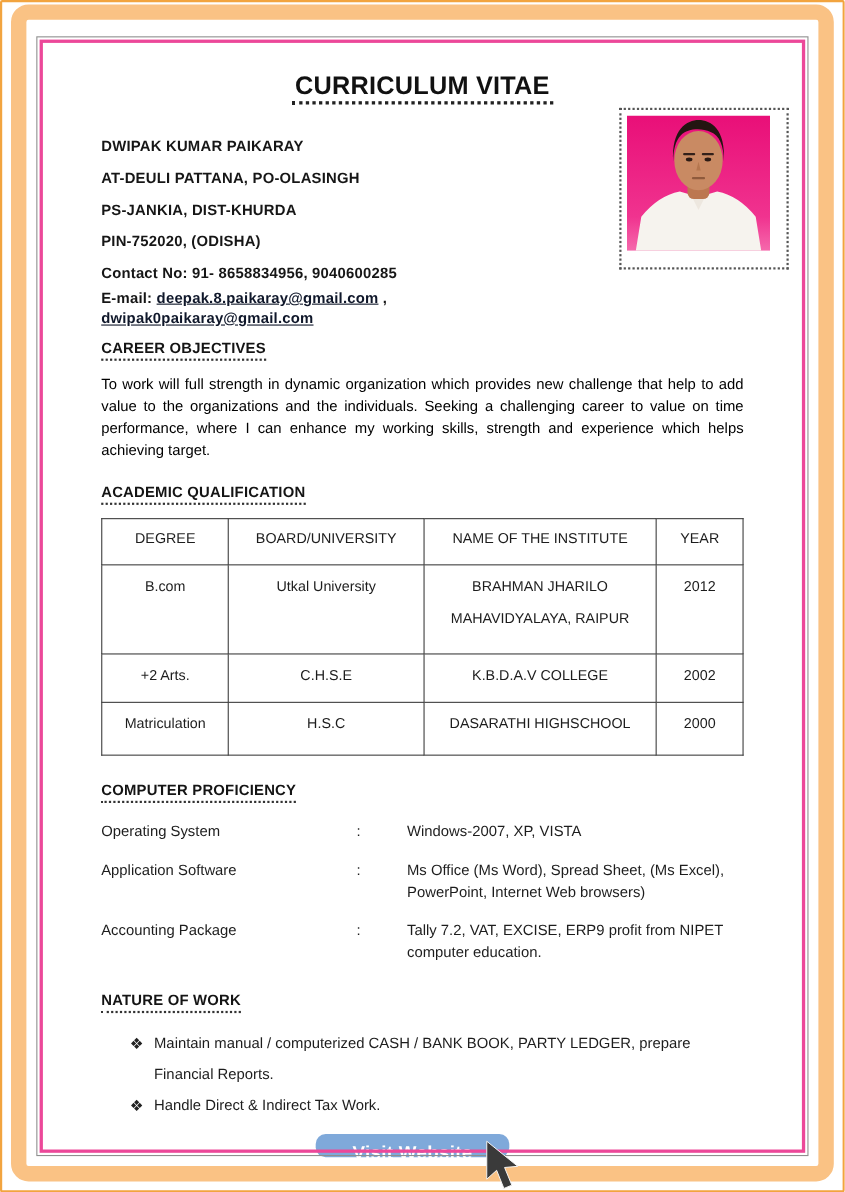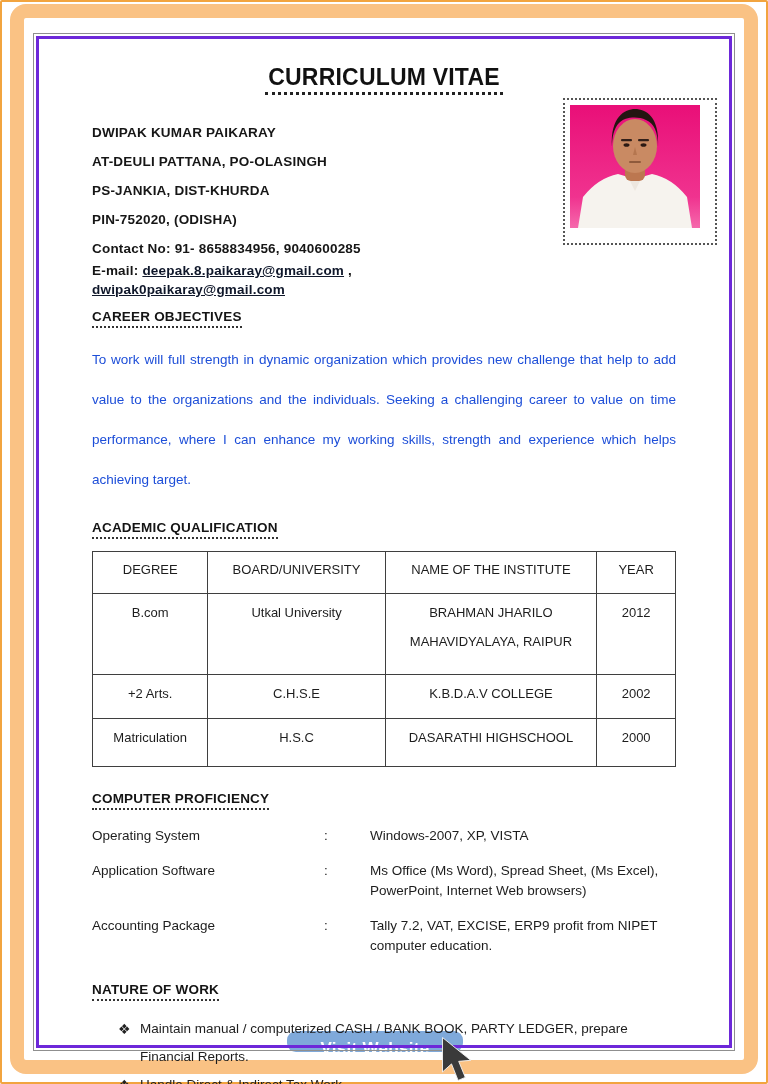--- a/index.html
+++ b/index.html
@@ -17,21 +17,21 @@
   .orange-band {
     position:absolute; left:10px; right:10px; top:4px; bottom:10px;
     border:14px solid #FAC284; border-radius:16px; z-index:0;
   }
   .page-frame {
     position:absolute; left:33px; right:33px; top:33px; bottom:33px;
     border:1px solid #8f8f8f; padding:2px; z-index:2; box-sizing:border-box;
   }
   .page-inner {
     width:100%; height:100%; box-sizing:border-box;
-    border:3px solid #6d28d9; position:relative;
+    border:3px solid #ec4899; position:relative;
     padding:25px 53px 0 53px;
   }
 
   
   .doc-title {
     width:fit-content; margin:0 auto; font-size:23px; font-weight:bold;
     color:#111; letter-spacing:0.2px; border-bottom:3px dotted #222;
     padding:0 3px 1px 3px;
   }
 
@@ -58,22 +58,22 @@
     font-size:13.5px; font-weight:bold; color:#141414; width:fit-content;
     border-bottom:2px dotted #333; padding-bottom:2px; letter-spacing:0.2px;
   }
   .sec-career { }
   .sec-academic { margin-top:20px; }
   .sec-computer { margin-top:24px; }
   .sec-nature { margin-top:26px; }
 
   
   .objectives {
-    margin-top:12px; font-size:13.5px; line-height:40px;
-    text-align:justify; color:#1d4ed8;
+    margin-top:12px; font-size:13.5px; line-height:20px;
+    text-align:justify; color:#000000;
   }
 
   
   table.academic {
     width:100%; border-collapse:collapse; margin-top:12px;
     font-size:13px; color:#1d1d1d; table-layout:fixed;
   }
   table.academic th, table.academic td { border:1.5px solid #3f3f3f; }
   table.academic th {
     font-weight:normal; vertical-align:top;

